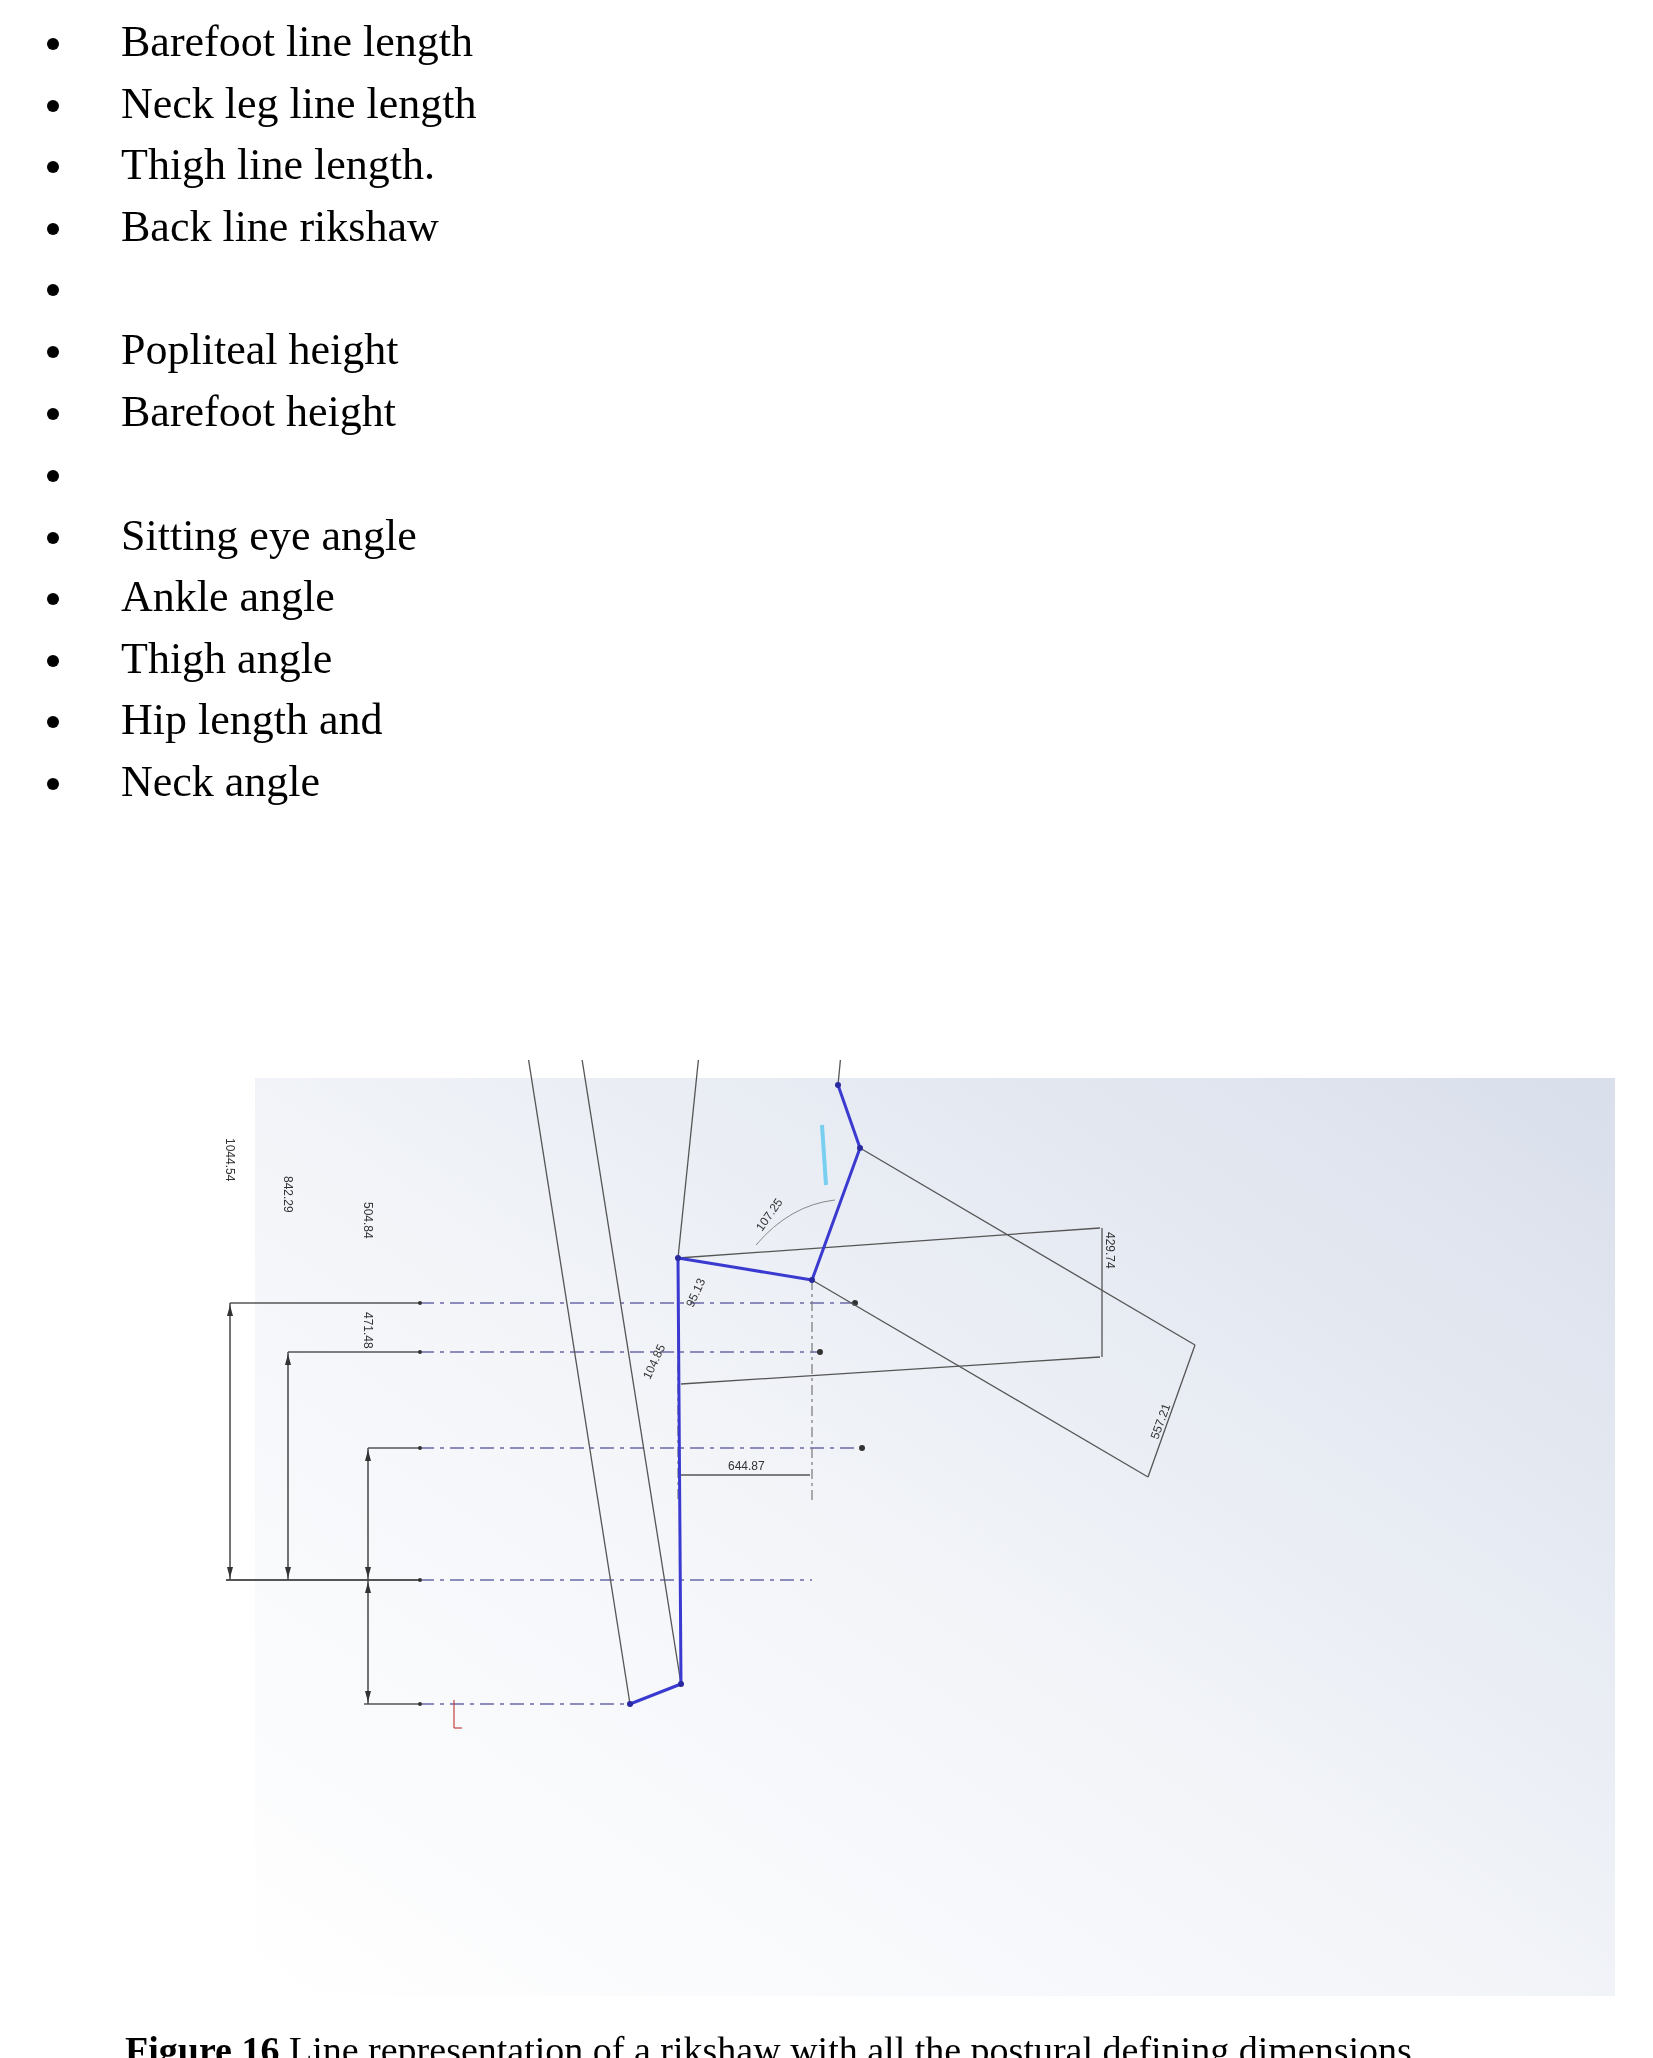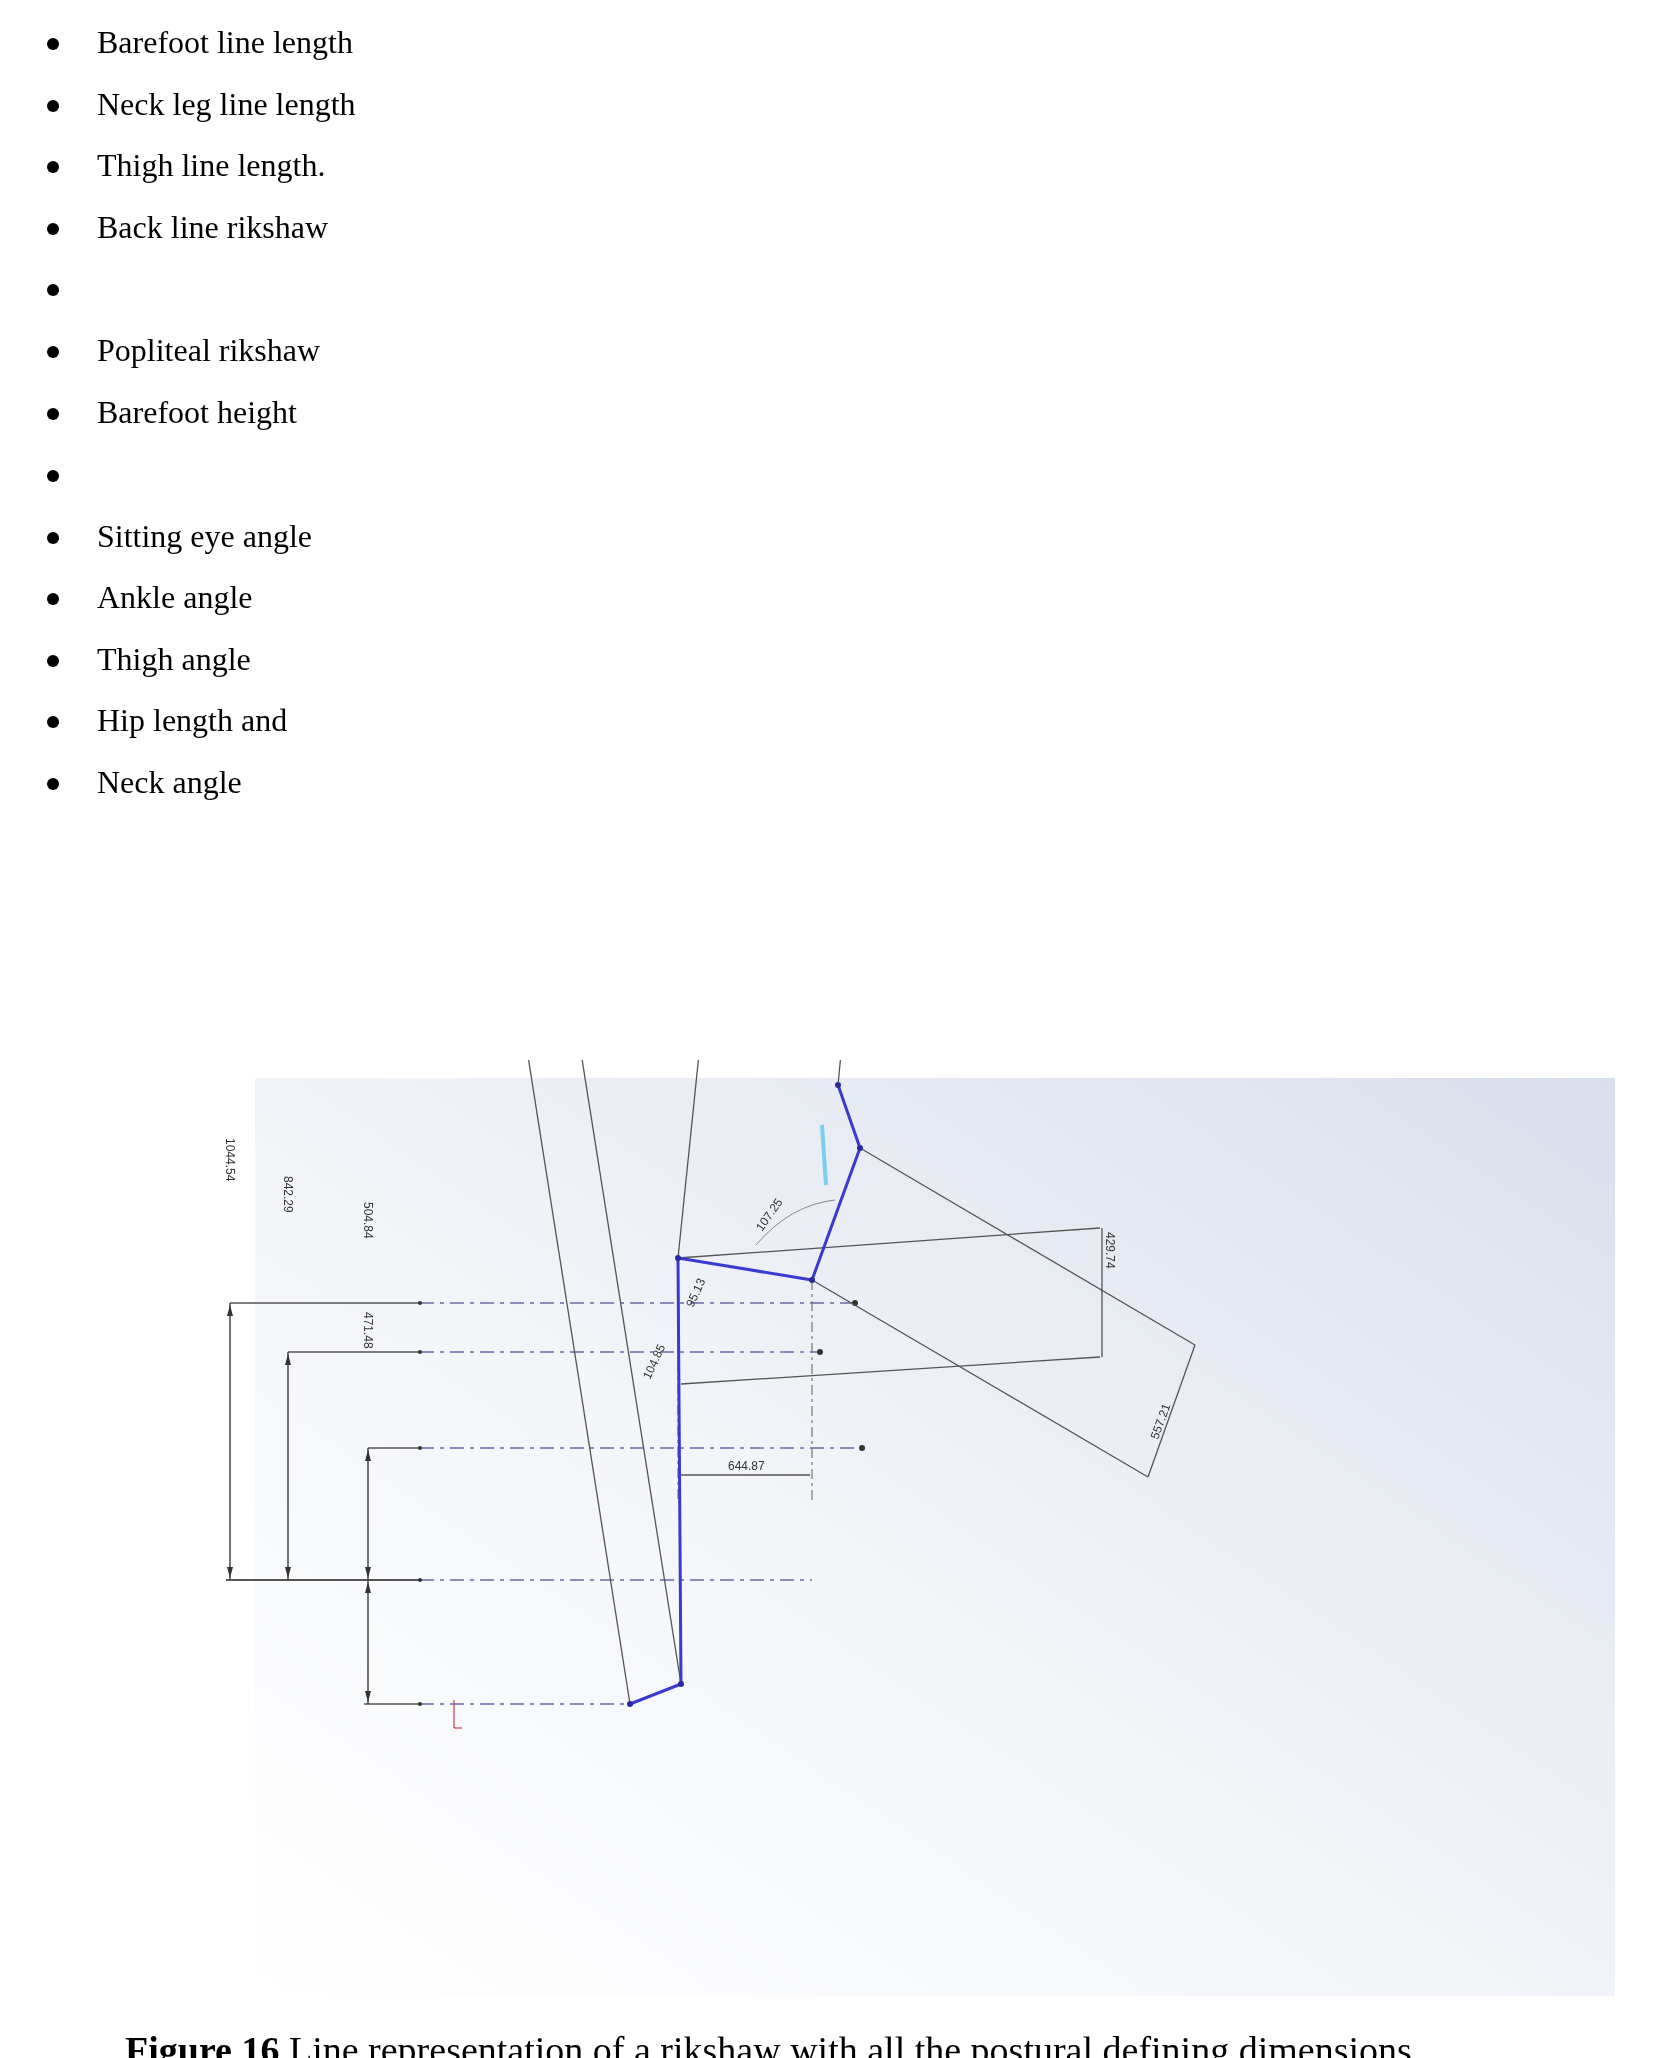--- a/index.html
+++ b/index.html
@@ -1,21 +1,21 @@
 <!DOCTYPE html>
 <html><head>
 <meta charset="utf-8">
 <style>
   html, body { margin: 0; padding: 0; background: #ffffff; }
   body { width: 1653px; height: 2058px; position: relative; overflow: hidden;
          font-family: "Liberation Serif", "DejaVu Serif", serif; color: #000; }
   .bullet-list { position: absolute; left: 0; top: 0; margin: 0; padding: 0; list-style: none; }
   .bullet-item { position: absolute; left: 0; height: 60px; width: 900px; white-space: nowrap; }
   .bullet-dot { position: absolute; left: 47px; top: 0; width: 12px; height: 12px; border-radius: 50%; background: #000; }
-  .bullet-text { position: absolute; left: 97px; top: 0; font-size: 32px; line-height: 40px; }
+  .bullet-text { position: absolute; left: 121px; top: 0; font-size: 44px; line-height: 40px; }
   .figure { position: absolute; left: 0; top: 1060px; width: 1653px; height: 950px; }
   .figure svg { position: absolute; left: 0; top: 0; }
   .dim-text { font-family: "Liberation Sans", "DejaVu Sans", sans-serif; font-size: 12px; fill: #333; }
   .caption { position: absolute; left: 125px; top: 2020px; font-size: 38px; line-height: 60px; white-space: nowrap; }
   .caption b { font-weight: bold; }
 </style>
 </head>
 <body>
 
 <ul class="bullet-list">
@@ -33,21 +33,21 @@
   </li>
   <li class="bullet-item" style="top:207px">
     <span class="bullet-dot" style="top:16px"></span>
     <span class="bullet-text">Back line rikshaw</span>
   </li>
   <li class="bullet-item" style="top:268px">
     <span class="bullet-dot" style="top:16px"></span>
   </li>
   <li class="bullet-item" style="top:330px">
     <span class="bullet-dot" style="top:16px"></span>
-    <span class="bullet-text">Popliteal rikshaw</span>
+    <span class="bullet-text">Popliteal height</span>
   </li>
   <li class="bullet-item" style="top:392px">
     <span class="bullet-dot" style="top:16px"></span>
     <span class="bullet-text">Barefoot height</span>
   </li>
   <li class="bullet-item" style="top:454px">
     <span class="bullet-dot" style="top:16px"></span>
   </li>
   <li class="bullet-item" style="top:516px">
     <span class="bullet-dot" style="top:16px"></span>

